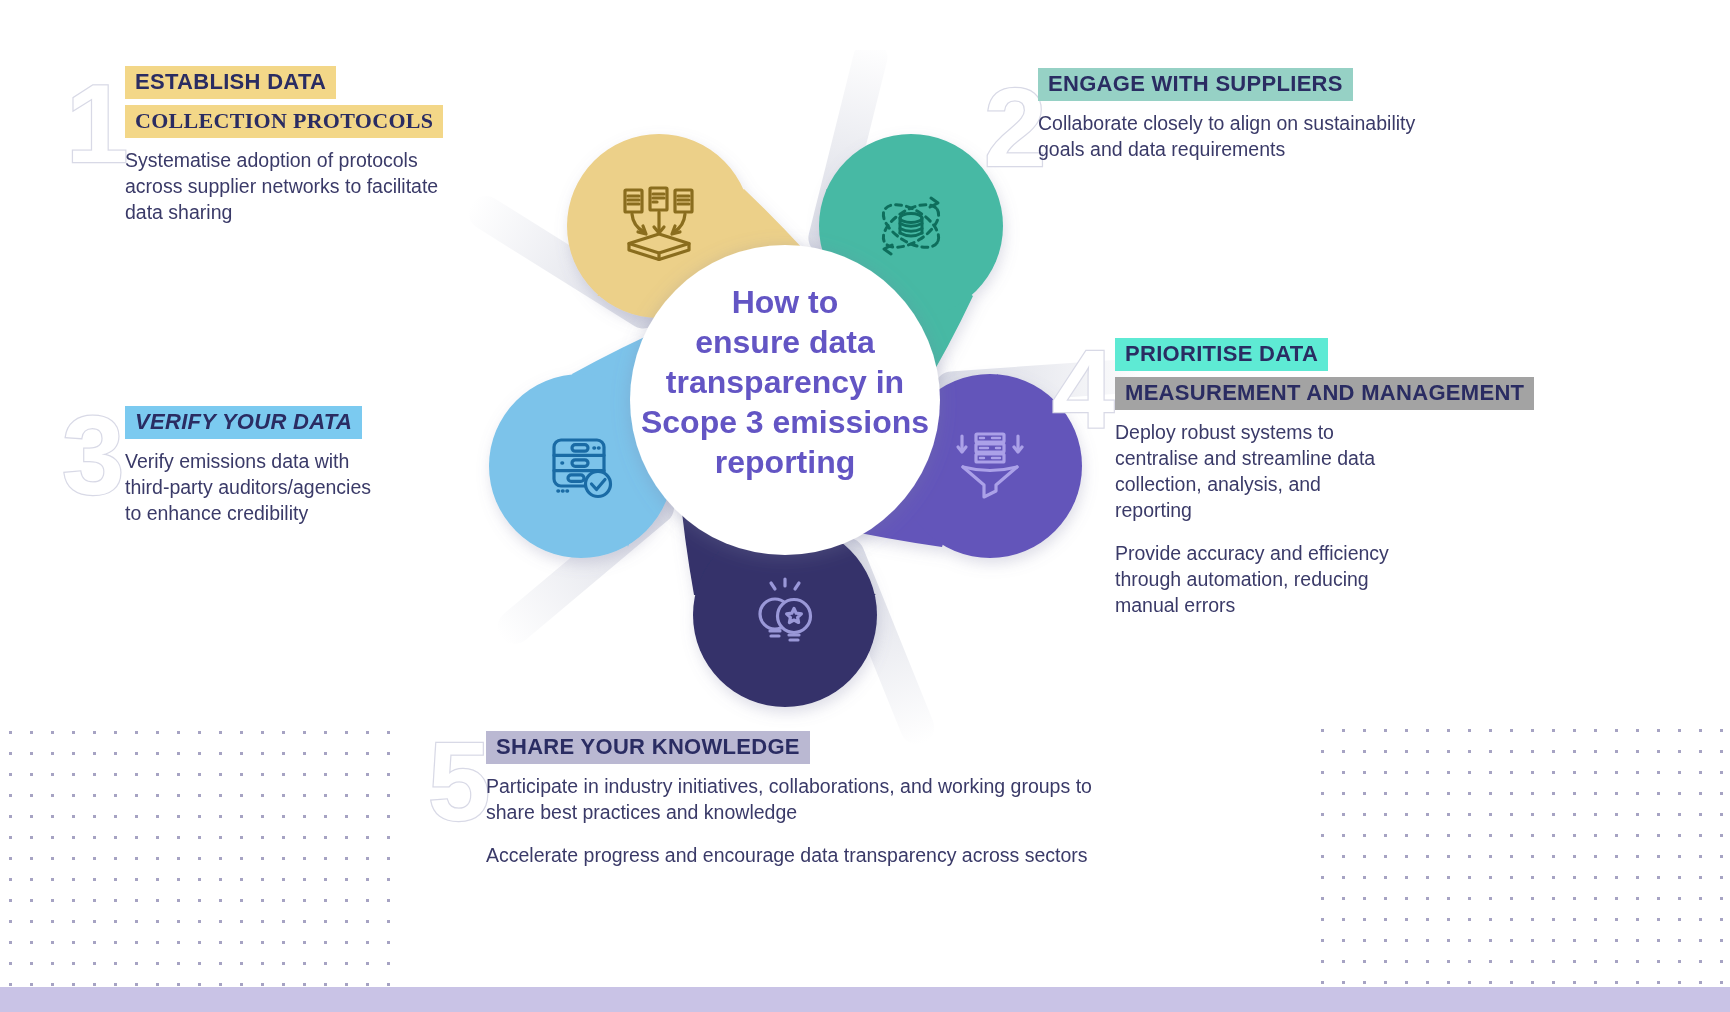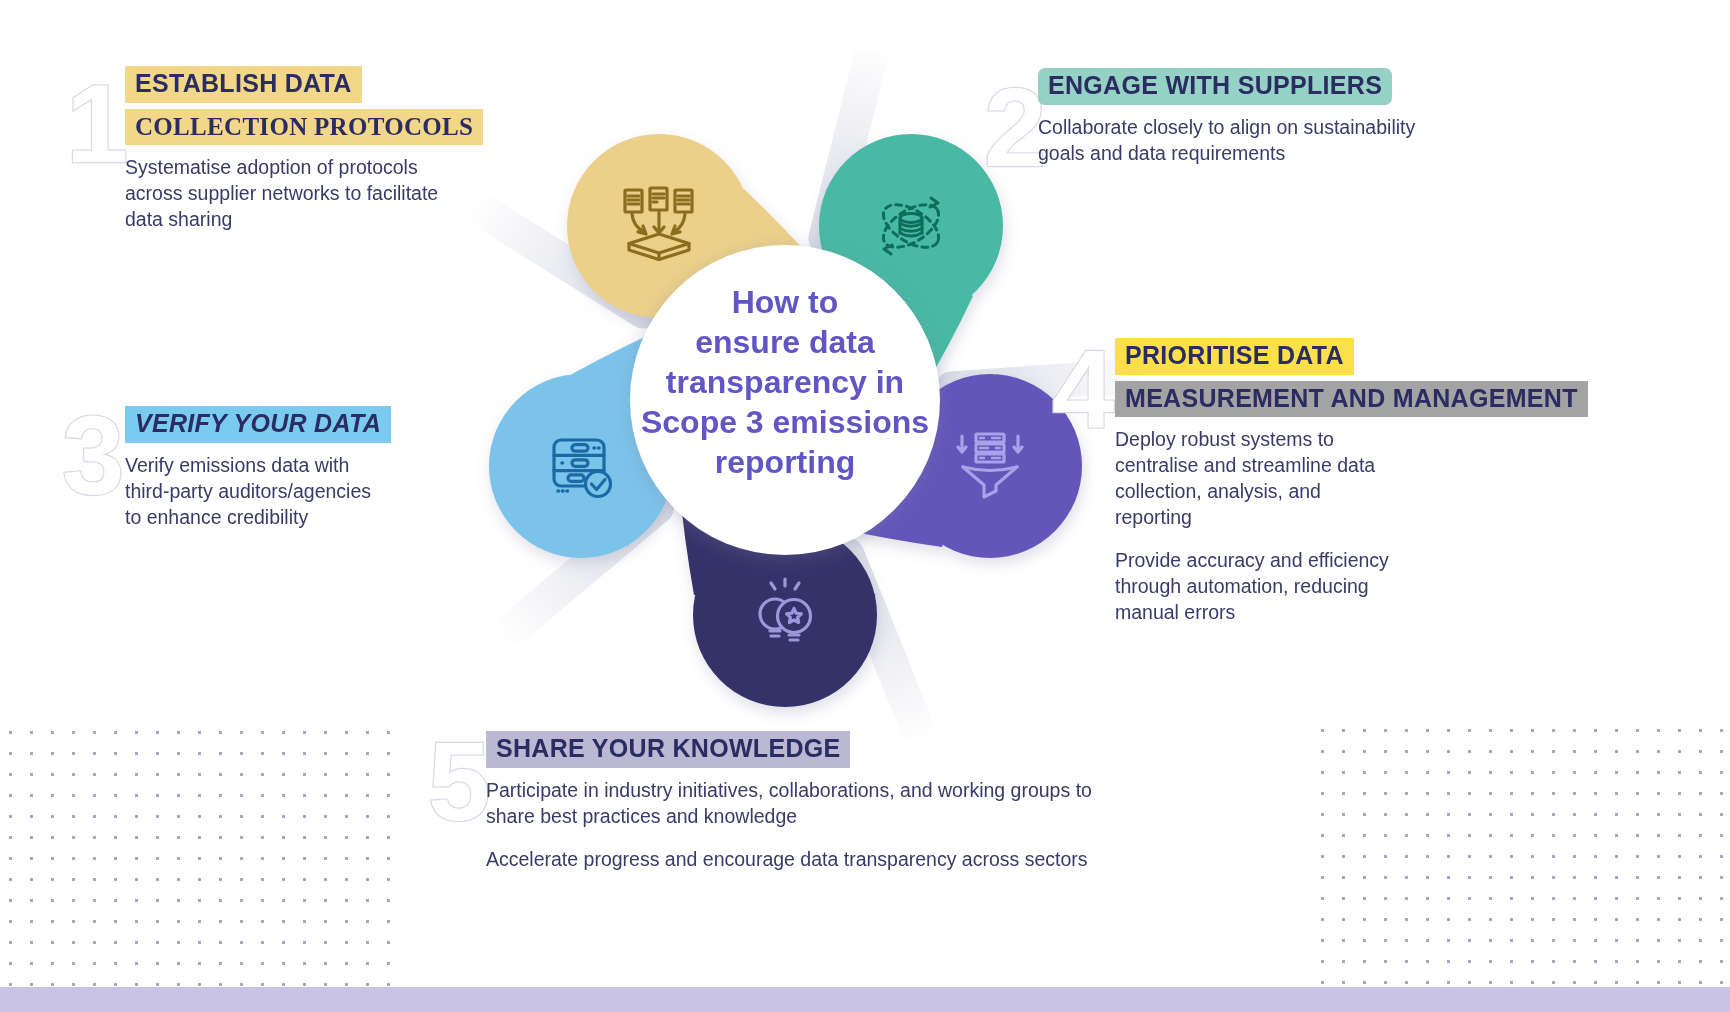--- a/index.html
+++ b/index.html
@@ -7,21 +7,21 @@
   #stage{position:relative;width:1730px;height:1012px;background:#ffffff;overflow:hidden;}
 
   
   .num{position:absolute;}
   .num-text{font-family:"Liberation Sans",sans-serif;font-weight:bold;font-size:112px;
     fill:#ffffff;stroke:#d8d9e6;stroke-width:2.5px;paint-order:stroke fill;}
 
   
   .step{position:absolute;}
   .hl-line{margin-bottom:6px;}
-  .hl{display:inline-block;padding:4px 10px 5px 10px;font-weight:bold;font-size:25px;
+  .hl{display:inline-block;padding:4px 10px 5px 10px;font-weight:bold;font-size:22px;
       letter-spacing:.3px;color:#2a2c62;line-height:1.1;}
   .paras{margin-top:9px;}
   .para{white-space:pre-line;font-size:19.5px;line-height:26px;color:#3a3a68;margin:0 0 17px 0;}
 
   
   .center-title{position:absolute;left:585px;top:282px;width:400px;text-align:center;
       font-weight:bold;font-size:32px;line-height:40px;color:#6355c4;white-space:pre-line;}
 
   
   #flower{position:absolute;left:430px;top:50px;}
@@ -171,21 +171,21 @@
       <p class="para">Systematise adoption of protocols
 across supplier networks to facilitate
 data sharing</p>
     </div>
   </div>
 
   <svg class="num" style="left:980px;top:62px" width="80" height="130" viewBox="0 0 80 130">
     <text x="4" y="104" class="num-text">2</text>
   </svg>
   <div class="step" style="left:1038px;top:68px;width:480px">
-    <div class="hl-line"><span class="hl" style="background-color: rgb(150, 209, 197); border-radius: 7px;">ENGAGE WITH SUPPLIERS</span></div>
+    <div class="hl-line"><span class="hl" style="background-color: rgb(150, 209, 197);">ENGAGE WITH SUPPLIERS</span></div>
     <div class="paras">
       <p class="para">Collaborate closely to align on sustainability
 goals and data requirements</p>
     </div>
   </div>
 
   <svg class="num" style="left:58px;top:390px" width="80" height="130" viewBox="0 0 80 130">
     <text x="4" y="104" class="num-text">3</text>
   </svg>
   <div class="step" style="left:125px;top:406px;width:400px">
@@ -194,21 +194,21 @@
       <p class="para">Verify emissions data with
 third-party auditors/agencies
 to enhance credibility</p>
     </div>
   </div>
 
   <svg class="num" style="left:1048px;top:324px" width="80" height="130" viewBox="0 0 80 130">
     <text x="4" y="104" class="num-text">4</text>
   </svg>
   <div class="step" style="left:1115px;top:338px;width:480px">
-    <div class="hl-line"><span class="hl" style="background-color: #fde047;">PRIORITISE DATA</span></div>
+    <div class="hl-line"><span class="hl" style="background-color: #5eead4;">PRIORITISE DATA</span></div>
     <div class="hl-line"><span class="hl" style="background-color: #a3a3a3;">MEASUREMENT AND MANAGEMENT</span></div>
     <div class="paras">
       <p class="para">Deploy robust systems to
 centralise and streamline data
 collection, analysis, and
 reporting</p>
       <p class="para">Provide accuracy and efficiency
 through automation, reducing
 manual errors</p>
     </div>

